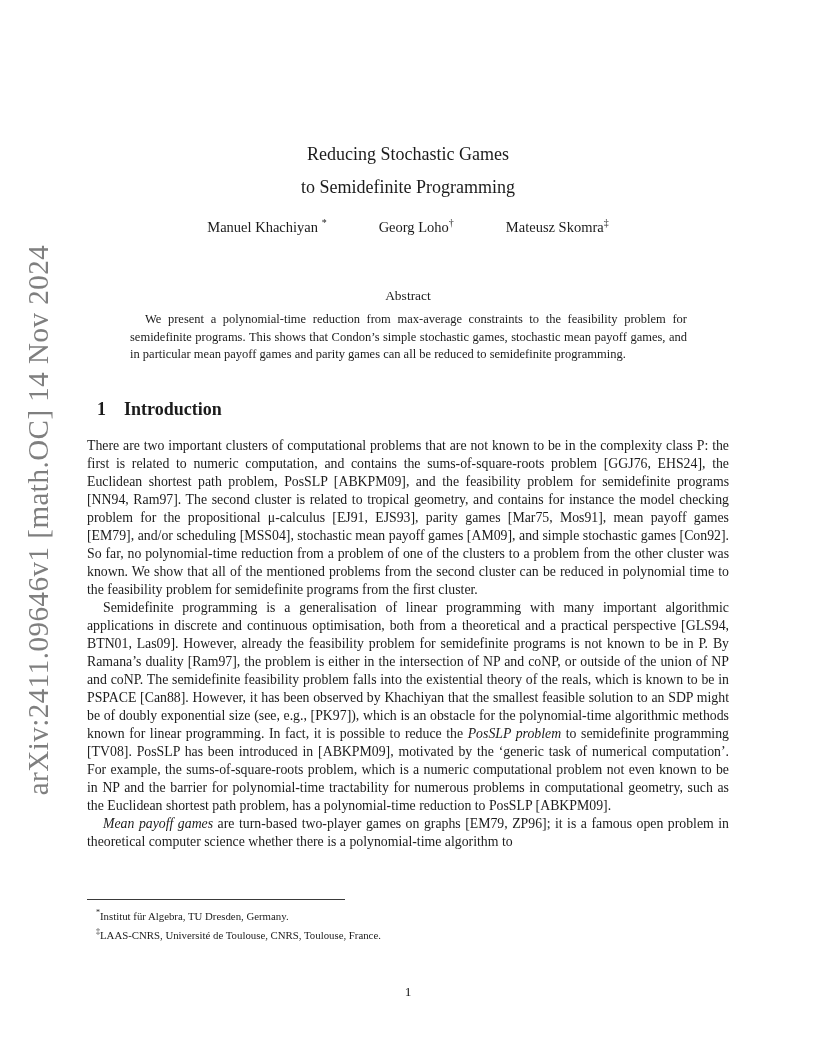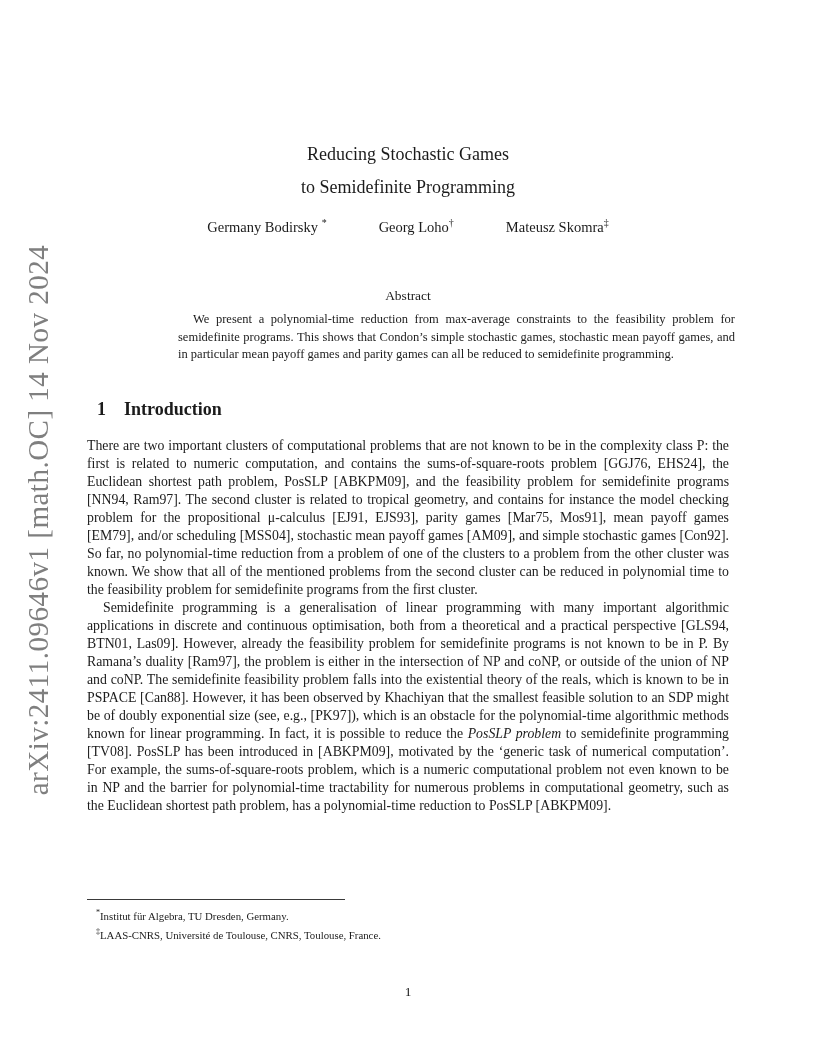--- a/index.html
+++ b/index.html
@@ -57,21 +57,20 @@
   }
   .abstract-body {
     position: absolute;
     top: 311px;
     left: 130px;
     width: 557px;
     font-size: 12.5px;
     line-height: 17.6px;
     text-align: justify;
     text-indent: 15px;
-    margin-left: 48px;
   }
   .section-heading {
     position: absolute;
     top: 399px;
     left: 97px;
     font-weight: bold;
     font-size: 18px;
   }
   .section-heading .sec-num { margin-right: 18px; }
   .body-text {
@@ -116,36 +115,37 @@
 <div class="page">
 
   <div class="watermark">arXiv:2411.09646v1  [math.OC]  14 Nov 2024</div>
 
   <div class="title-block">
     <div>Reducing Stochastic Games</div>
     <div>to Semidefinite Programming</div>
   </div>
 
   <div class="authors-row">
-    <span class="author"><span>Germany Bodirsky </span><sup>*</sup></span>
+    <span class="author"><span>Manuel Khachiyan </span><sup>*</sup></span>
     <span class="author"><span>Georg Loho</span><sup>†</sup></span>
     <span class="author"><span>Mateusz Skomra</span><sup>‡</sup></span>
   </div>
 
   <div class="abstract-heading">Abstract</div>
 
   <div class="abstract-body">We present a polynomial-time reduction from max-average constraints to the feasibility problem for semidefinite programs. This shows that Condon’s simple stochastic games, stochastic mean payoff games, and in particular mean payoff games and parity games can all be reduced to semidefinite programming.</div>
 
   <div class="section-heading">
     <span class="sec-num">1</span><span>Introduction</span>
   </div>
 
   <div class="body-text">
     <p><span>There are two important clusters of computational problems that are not known to be in the complexity class P: the first is related to numeric computation, and contains the sums-of-square-roots problem [GGJ76, EHS24], the Euclidean shortest path problem, PosSLP [ABKPM09], and the feasibility problem for semidefinite programs [NN94, Ram97]. The second cluster is related to tropical geometry, and contains for instance the model checking problem for the propositional μ-calculus [EJ91, EJS93], parity games [Mar75, Mos91], mean payoff games [EM79], and/or scheduling [MSS04], stochastic mean payoff games [AM09], and simple stochastic games [Con92]. So far, no polynomial-time reduction from a problem of one of the clusters to a problem from the other cluster was known. We show that all of the mentioned problems from the second cluster can be reduced in polynomial time to the feasibility problem for semidefinite programs from the first cluster.</span></p>
     <p class="indented"><span>Semidefinite programming is a generalisation of linear programming with many important algorithmic applications in discrete and continuous optimisation, both from a theoretical and a practical perspective [GLS94, BTN01, Las09]. However, already the feasibility problem for semidefinite programs is not known to be in P. By Ramana’s duality [Ram97], the problem is either in the intersection of NP and coNP, or outside of the union of NP and coNP. The semidefinite feasibility problem falls into the existential theory of the reals, which is known to be in PSPACE [Can88]. However, it has been observed by Khachiyan that the smallest feasible solution to an SDP might be of doubly exponential size (see, e.g., [PK97]), which is an obstacle for the polynomial-time algorithmic methods known for linear programming. In fact, it is possible to reduce the </span><span class="italic">PosSLP problem</span><span> to semidefinite programming [TV08]. PosSLP has been introduced in [ABKPM09], motivated by the ‘generic task of numerical computation’. For example, the sums-of-square-roots problem, which is a numeric computational problem not even known to be in NP and the barrier for polynomial-time tractability for numerous problems in computational geometry, such as the Euclidean shortest path problem, has a polynomial-time reduction to PosSLP [ABKPM09].</span></p>
+    <p class="indented"><span class="italic">Mean payoff games</span><span> are turn-based two-player games on graphs [EM79, ZP96]; it is a famous open problem in theoretical computer science whether there is a polynomial-time algorithm to</span></p>
   </div>
 
   <div class="footnotes">
     <div class="footnote-rule"></div>
     <div class="footnote"><sup>*</sup><span>Institut für Algebra, TU Dresden, Germany.</span></div>
     <div class="footnote"><sup>‡</sup><span>LAAS-CNRS, Université de Toulouse, CNRS, Toulouse, France.</span></div>
   </div>
 
   <div class="page-number">1</div>
 

